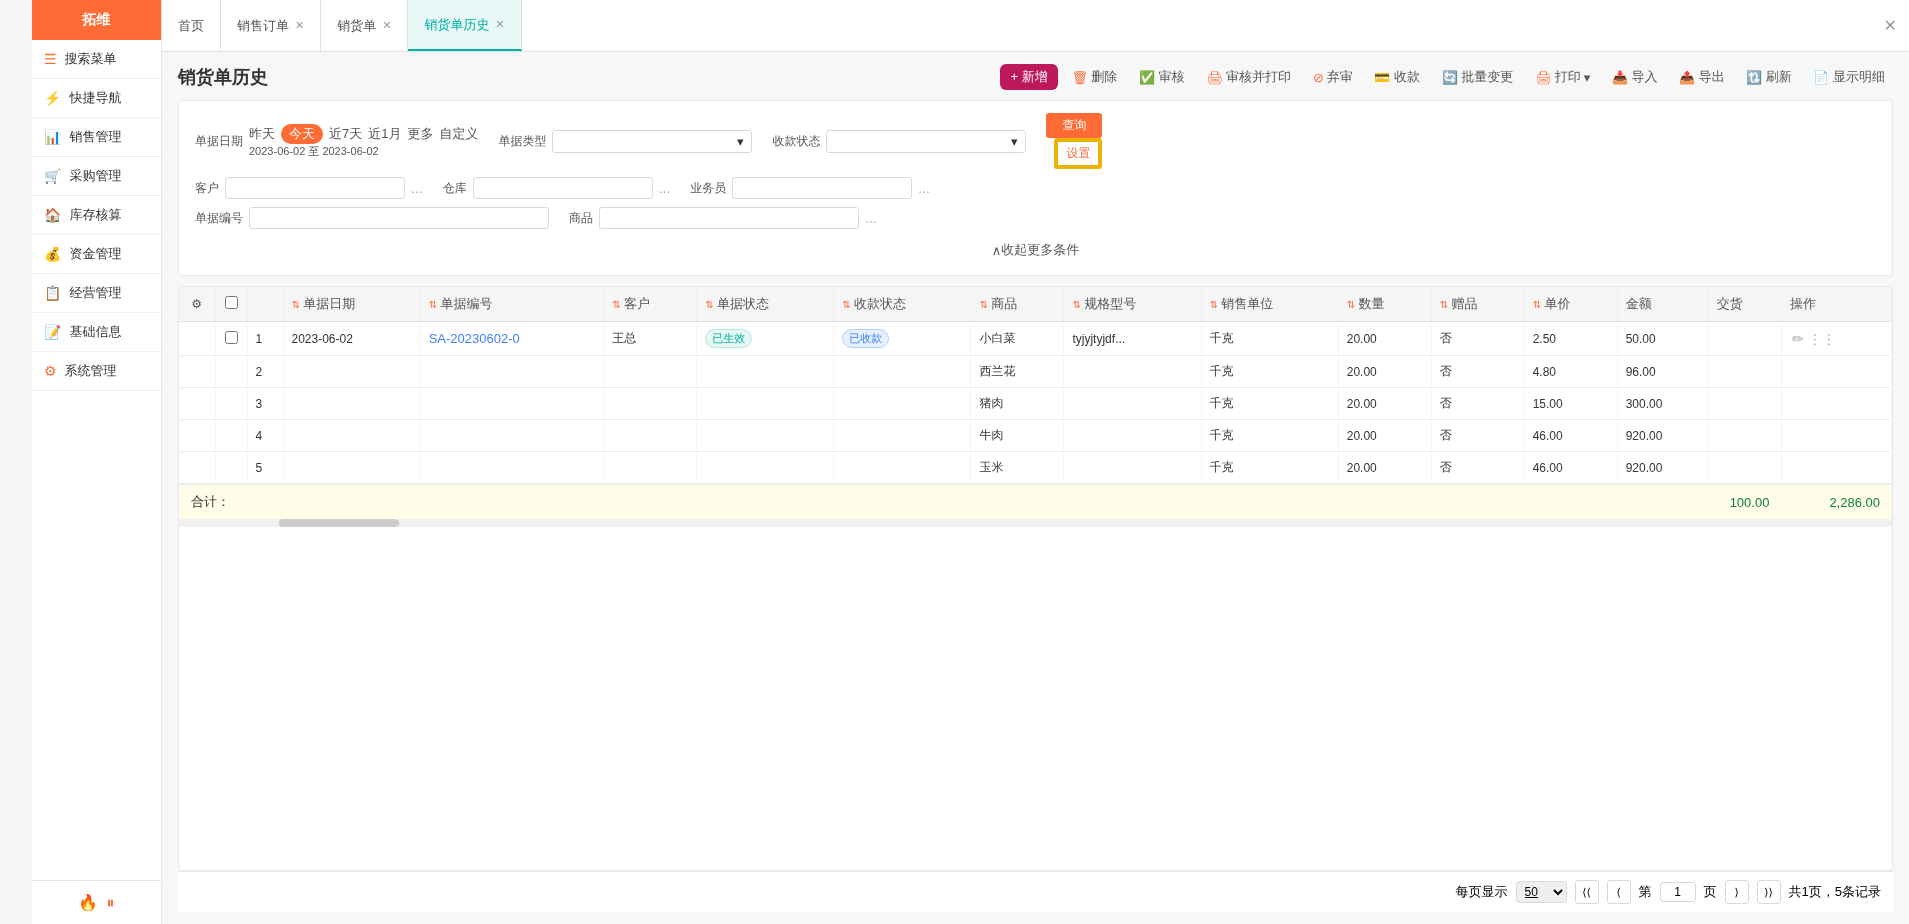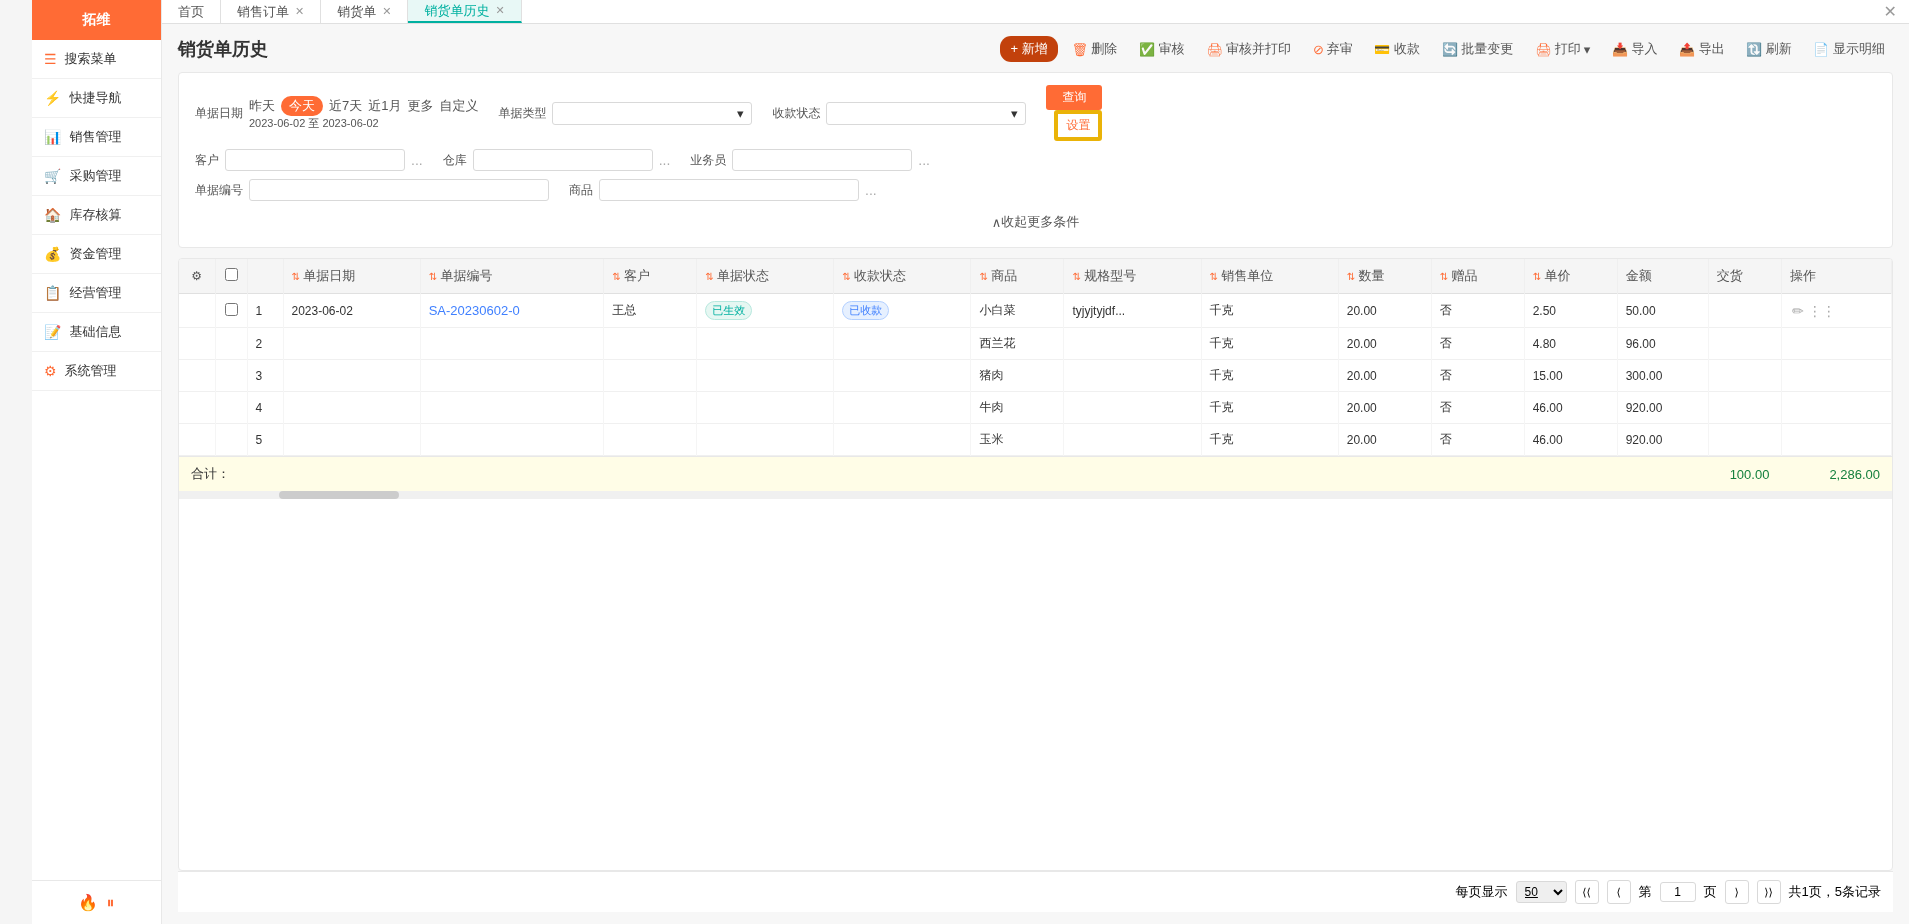--- a/index.html
+++ b/index.html
@@ -52,21 +52,21 @@
       flex-direction: column;
       overflow: hidden;
     }
 
     
     .tab-bar {
       display: flex;
       align-items: center;
       background: #fff;
       border-bottom: 1px solid #e0e0e0;
-      height: 24px;
+      height: 52px;
       flex-shrink: 0;
     }
     .tab {
       padding: 0 16px;
       height: 100%;
       display: flex;
       align-items: center;
       cursor: pointer;
       color: #555;
       border-right: 1px solid #e0e0e0;
@@ -117,23 +117,23 @@
       padding: 4px 8px;
       border: none;
       background: none;
       cursor: pointer;
       color: #555;
       font-size: 12px;
       white-space: nowrap;
     }
     .toolbar-btn .btn-icon { color: #ff6b35; }
     .toolbar-btn.primary-btn {
-      background: #c2410c;
+      background: #be185d;
       color: #fff;
-      border-radius: 11px;
+      border-radius: 6px;
       padding: 4px 10px;
     }
 
     
     .filter-area {
       background: #fff;
       border: 1px solid #e8e8e8;
       border-radius: 4px;
       padding: 12px 16px;
       margin-bottom: 10px;

